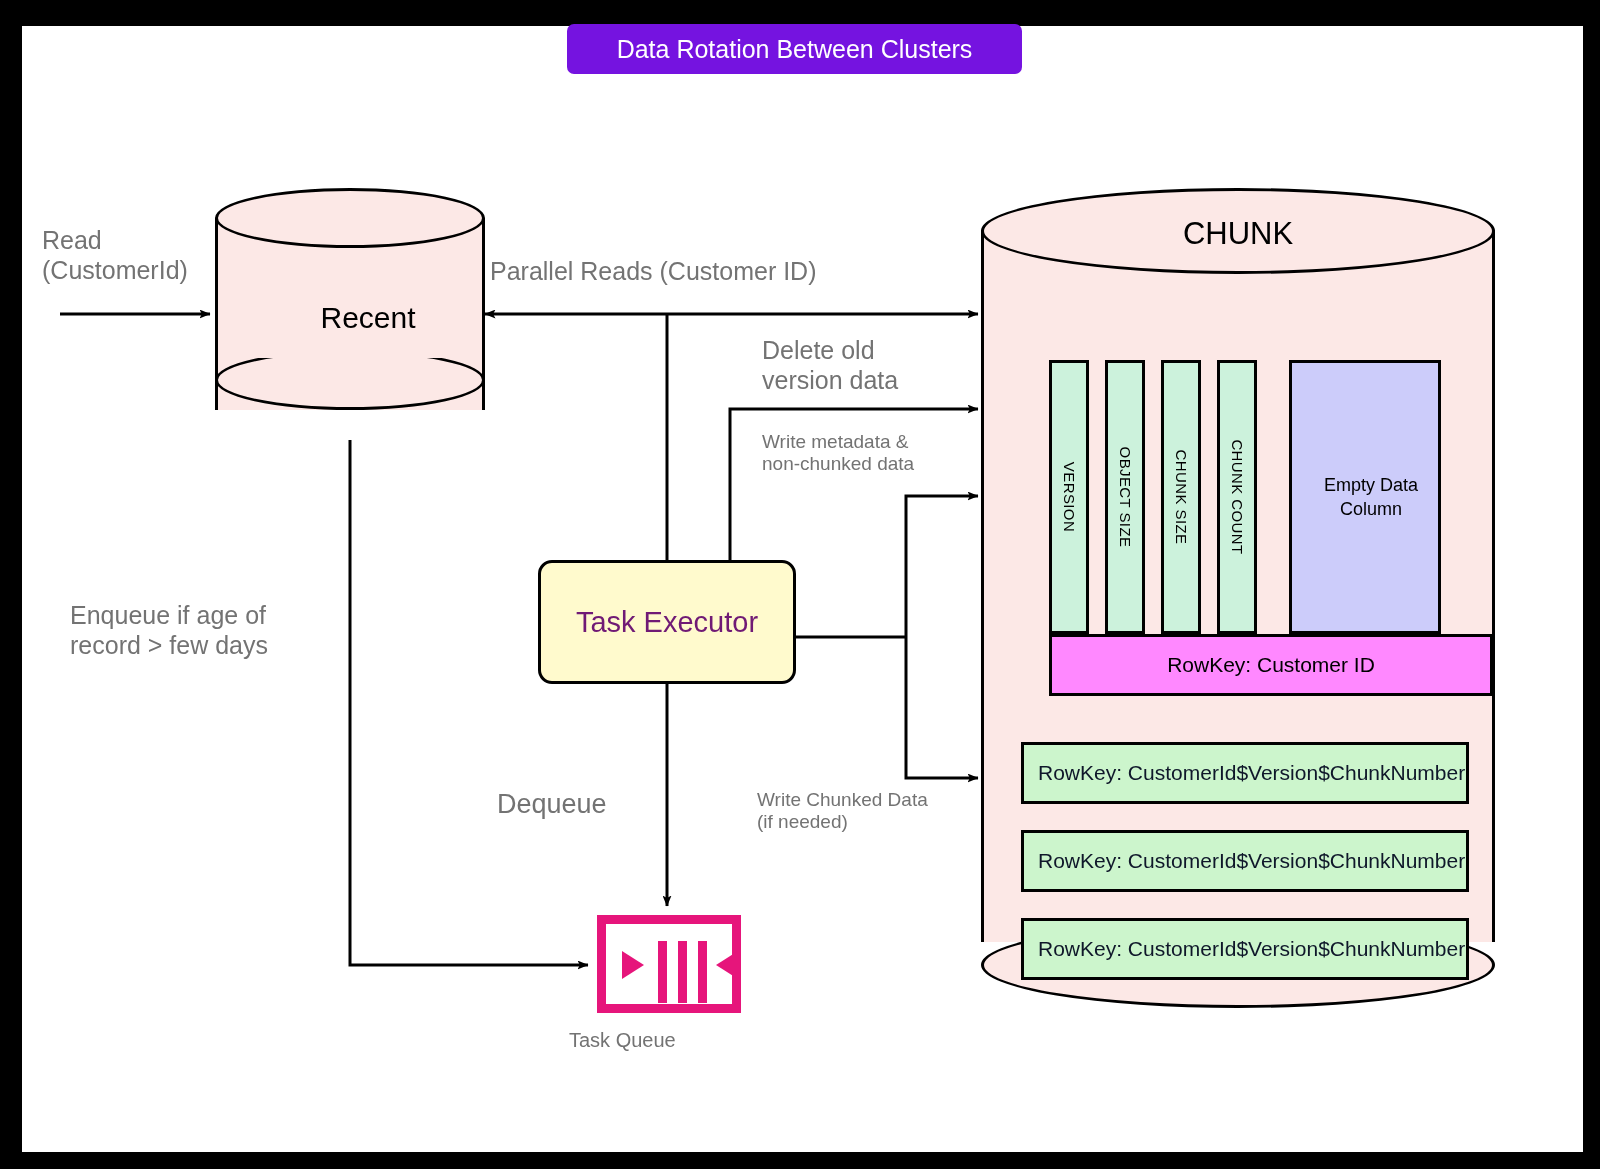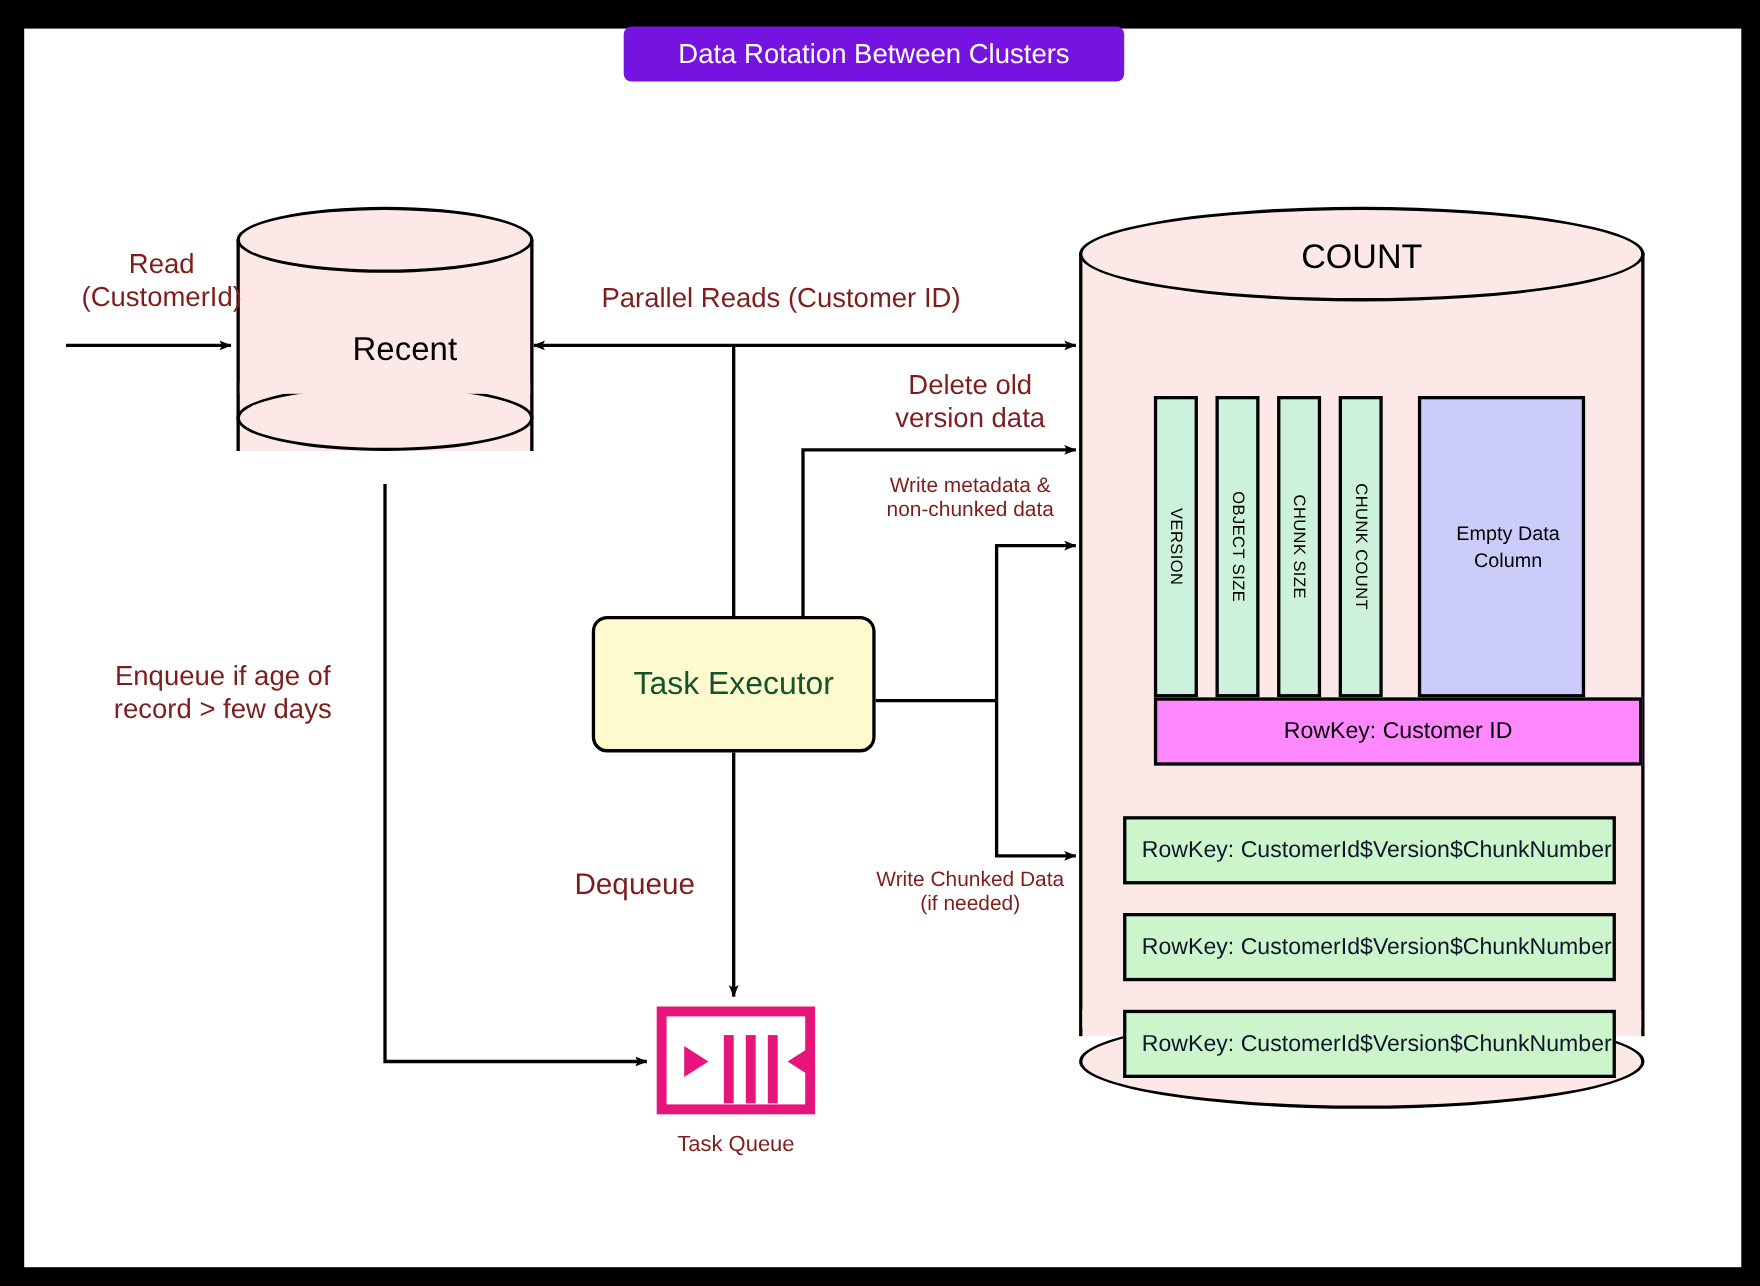--- a/index.html
+++ b/index.html
@@ -1,32 +1,32 @@
 <!DOCTYPE html>
 <html><head>
 <meta charset="utf-8">
 <style>
   html,body{margin:0;padding:0;background:#000;}
   body{width:1600px;height:1169px;overflow:hidden;font-family:"Liberation Sans",sans-serif;}
   #frame{position:absolute;left:22px;top:26px;width:1561px;height:1126px;background:#fff;}
   #canvas{position:absolute;left:0;top:0;width:1561px;height:1126px;}
-  .lbl{position:absolute;color:#7f1d1d;text-align:center;line-height:1.18;white-space:pre;}
+  .lbl{position:absolute;color:#737373;text-align:left;line-height:1.18;white-space:pre;}
   #title-badge{position:absolute;left:545px;top:-2px;width:455px;height:50px;background:#7513E0;
     border-radius:7px;color:#fff;font-size:25px;display:flex;align-items:center;justify-content:center;}
   
   .cyl{position:absolute;}
   .cyl .body{position:absolute;left:0;right:0;background:#FCE8E6;border-left:3px solid #000;border-right:3px solid #000;}
   .cyl .top{position:absolute;left:0;right:0;background:#FCE8E6;border:3px solid #000;border-radius:50%;box-sizing:border-box;}
   .cyl .bot{position:absolute;left:0;right:0;background:#FCE8E6;border:3px solid #000;border-radius:50%;box-sizing:border-box;}
   .cyl .botmask{position:absolute;left:3px;right:3px;background:#FCE8E6;}
   .cyl .caption{position:absolute;left:0;right:0;text-align:center;color:#000;}
   
   #task-exec{position:absolute;left:516px;top:534px;width:258px;height:124px;background:#FFFACD;
     border:3px solid #000;border-radius:14px;box-sizing:border-box;display:flex;align-items:center;
-    justify-content:center;font-size:29px;color:#14532d;}
+    justify-content:center;font-size:29px;color:#701a75;}
   
   #task-queue{position:absolute;left:575px;top:889px;width:144px;height:98px;border:9px solid #E6157B;
     background:#fff;box-sizing:border-box;}
   .tq-bar{position:absolute;top:17px;width:9px;height:62px;background:#E6157B;}
   .tri{position:absolute;width:0;height:0;}
   
   .pcol{position:absolute;background:#CCF2DC;border:3px solid #000;box-sizing:border-box;}
   .pcol span{position:absolute;left:50%;top:50%;transform:translate(-50%,-50%) rotate(90deg);
     white-space:nowrap;font-size:15px;letter-spacing:.4px;color:#000;}
   #empty-col{position:absolute;background:#CCCCFA;border:3px solid #000;box-sizing:border-box;
@@ -80,21 +80,21 @@
       <div class="botmask" style="top:160px;height:10px;"></div>
       <div class="top" style="top:0px;height:60px;"></div>
       <div class="caption" style="top:113px;font-size:30px;padding-left:36px;">Recent</div>
     </div>
 
     <div class="cyl" style="left:959px;top:162px;width:514px;height:820px;">
       <div class="body" style="top:42px;height:712px;"></div>
       <div class="bot" style="top:734px;height:86px;"></div>
       <div class="botmask" style="top:730px;height:16px;"></div>
       <div class="top" style="top:0px;height:86px;"></div>
-      <div class="caption" style="top:28px;font-size:31px;">COUNT</div>
+      <div class="caption" style="top:28px;font-size:31px;">CHUNK</div>
 
       <div class="pcol" style="left:68px;top:172px;width:40px;height:274px;">
         <span>VERSION</span>
       </div>
       <div class="pcol" style="left:124px;top:172px;width:40px;height:274px;">
         <span>OBJECT SIZE</span>
       </div>
       <div class="pcol" style="left:180px;top:172px;width:40px;height:274px;">
         <span>CHUNK SIZE</span>
       </div>

